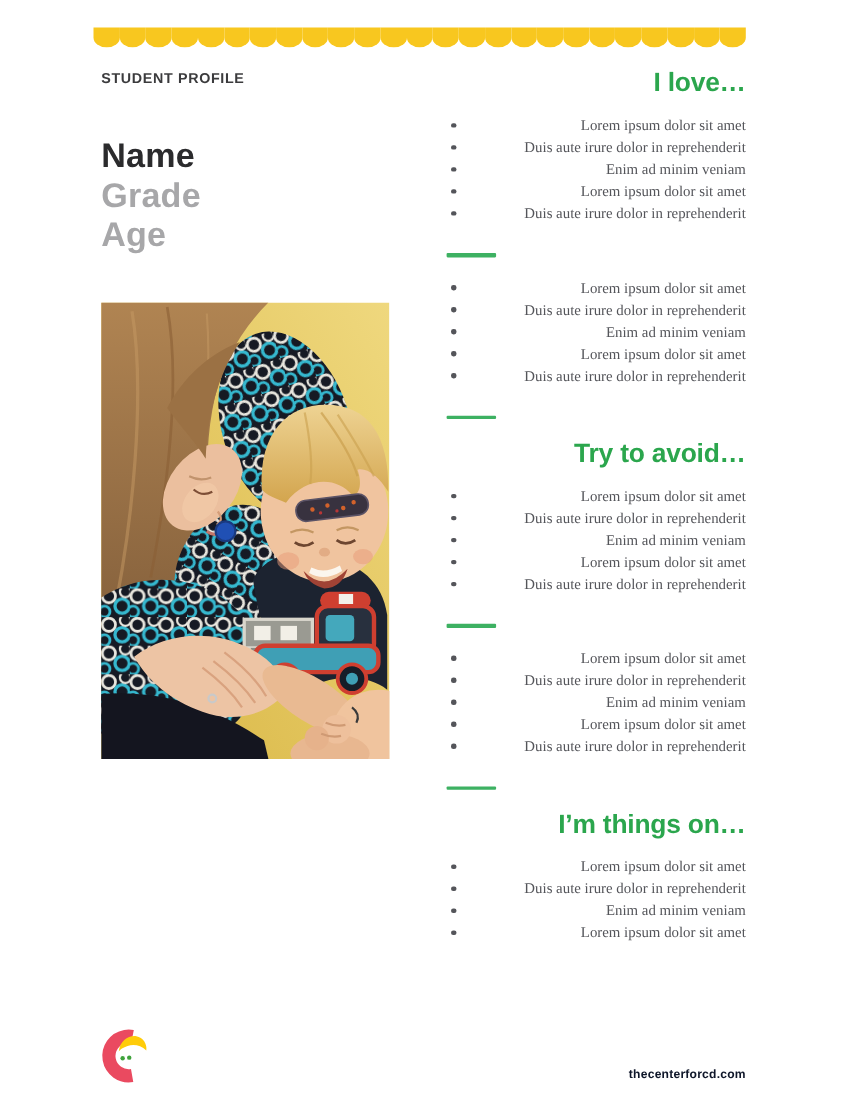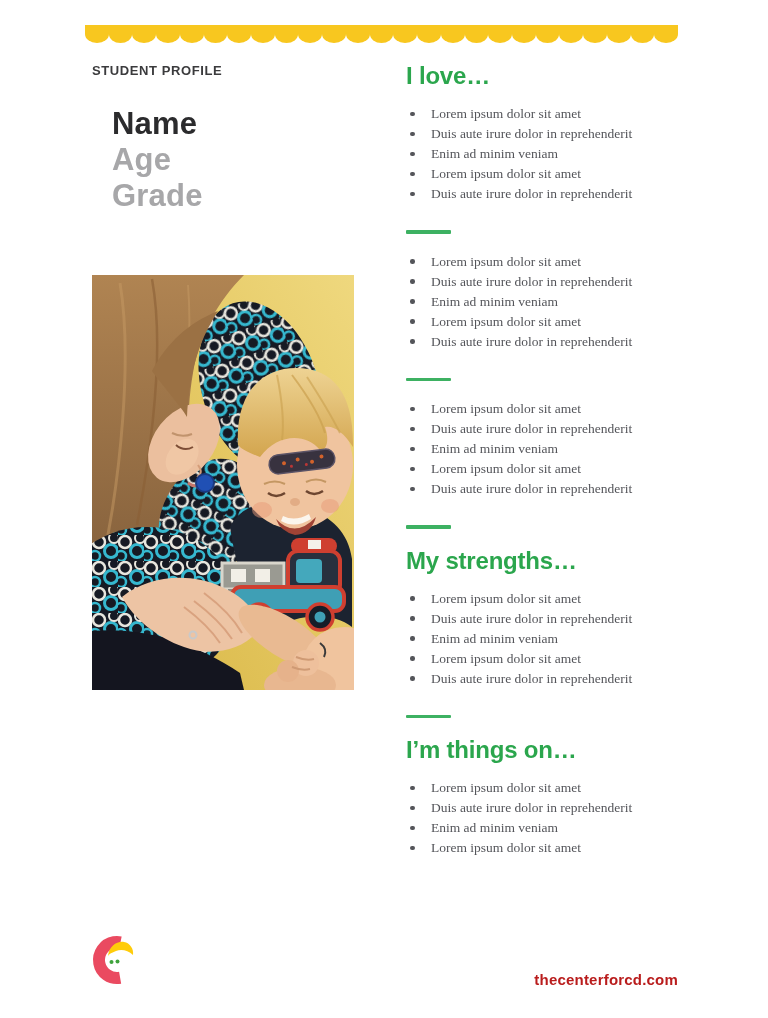--- a/index.html
+++ b/index.html
@@ -10,48 +10,48 @@
   }
   
   .scallops { position:absolute; left:85px; top:25px; width:593px; height:18px; display:flex; }
   .scallops i { flex:1 1 0; background:#F8C71F; border-radius:0 0 50% 50%; }
 
   
   .kicker {
     position:absolute; left:92px; top:63px;
     font-size:13px; font-weight:bold; letter-spacing:.6px; color:#3B3B3D; line-height:16px;text-align:right;
   }
-  .id-block { position:absolute; left:92px; top:106px;margin-left:20px; }
+  .id-block { position:absolute; left:92px; top:124px; }
   .id-line { font-size:31px; font-weight:bold; line-height:36px; letter-spacing:.2px; }
   .id-name { color:#2B2B2D; }
   .id-muted { color:#A7A7A9; }
 
   .photo { position:absolute; left:92px; top:275px; width:262px; height:415px; }
   .logo  { position:absolute; left:88px; top:931px; width:48px; height:58px; }
 
   
-  .right-col { position:absolute; left:406px; top:62px; width:272px; }
+  .right-col { position:absolute; left:406px; top:62px; width:272px;text-align:right; }
   .sec-title {
     font-size:24px; font-weight:bold; color:#2BA64D; line-height:28px;
     letter-spacing:-.2px; white-space:nowrap;
   }
   .divider { width:45px; height:3.5px; background:#3DB162; margin:26px 0 18px 0; border-radius:1px; }
   ul.bullets { list-style:none; margin-top:14px;font-family:Liberation Serif, serif; }
   ul.bullets li {
     position:relative; padding-left:25px; font-size:13.5px; color:#54555A;
     line-height:20px; white-space:nowrap;
   }
   ul.bullets li::before {
     content:""; position:absolute; left:4px; top:7.5px;
     width:4.5px; height:4.5px; border-radius:50%; background:#54555A;
   }
 
   .footer-url {
     position:absolute; right:90px; top:971px;
-    font-size:15px; font-weight:bold; color:#b91c1c; letter-spacing:.2px;
+    font-size:11px; font-weight:bold; color:#0f172a; letter-spacing:.2px;
   }
 </style>
 </head>
 <body>
 
 <div class="scallops">
     <i></i>
     <i></i>
     <i></i>
     <i></i>
@@ -75,22 +75,22 @@
     <i></i>
     <i></i>
     <i></i>
     <i></i>
   </div>
 
 <div class="kicker">STUDENT PROFILE</div>
 
 <div class="id-block">
   <div class="id-line id-name">Name</div>
+  <div class="id-line id-muted">Grade</div>
   <div class="id-line id-muted">Age</div>
-  <div class="id-line id-muted">Grade</div>
 </div>
 
 <div class="photo">
 <svg width="262" height="415" viewBox="0 0 262 415" xmlns="http://www.w3.org/2000/svg">
   <defs>
     <linearGradient id="bgG" x1="0" y1="1" x2="1" y2="0">
       <stop offset="0" stop-color="#d8b542"></stop>
           <stop offset="1" stop-color="#efd87e"></stop>
     </linearGradient>
     <linearGradient id="hairG" x1="0" y1="0" x2="0" y2="1">
@@ -224,32 +224,32 @@
       <li>Lorem ipsum dolor sit amet</li>
       <li>Duis aute irure dolor in reprehenderit</li>
       <li>Enim ad minim veniam</li>
       <li>Lorem ipsum dolor sit amet</li>
       <li>Duis aute irure dolor in reprehenderit</li>
     </ul>
   </section>
 
   <section>
     <div class="divider"></div>
-    <ul class="bullets">
-      <li>Lorem ipsum dolor sit amet</li>
-      <li>Duis aute irure dolor in reprehenderit</li>
-      <li>Enim ad minim veniam</li>
-      <li>Lorem ipsum dolor sit amet</li>
-      <li>Duis aute irure dolor in reprehenderit</li>
-    </ul>
-  </section>
-
-  <section>
-    <div class="divider"></div>
-    <h2 class="sec-title">My strengths…</h2>
+    <h2 class="sec-title">Try to avoid…</h2>
+    <ul class="bullets">
+      <li>Lorem ipsum dolor sit amet</li>
+      <li>Duis aute irure dolor in reprehenderit</li>
+      <li>Enim ad minim veniam</li>
+      <li>Lorem ipsum dolor sit amet</li>
+      <li>Duis aute irure dolor in reprehenderit</li>
+    </ul>
+  </section>
+
+  <section>
+    <div class="divider"></div>
     <ul class="bullets">
       <li>Lorem ipsum dolor sit amet</li>
       <li>Duis aute irure dolor in reprehenderit</li>
       <li>Enim ad minim veniam</li>
       <li>Lorem ipsum dolor sit amet</li>
       <li>Duis aute irure dolor in reprehenderit</li>
     </ul>
   </section>
 
   <section>

